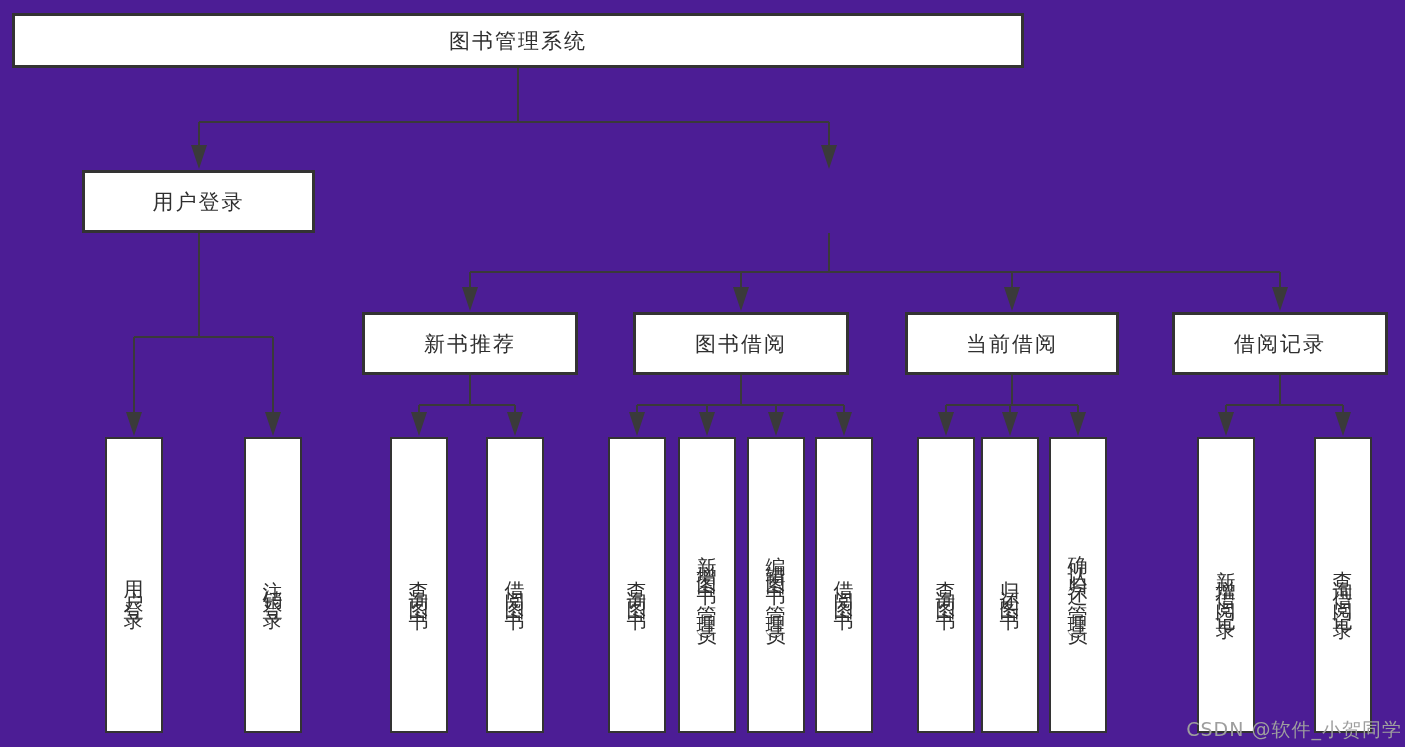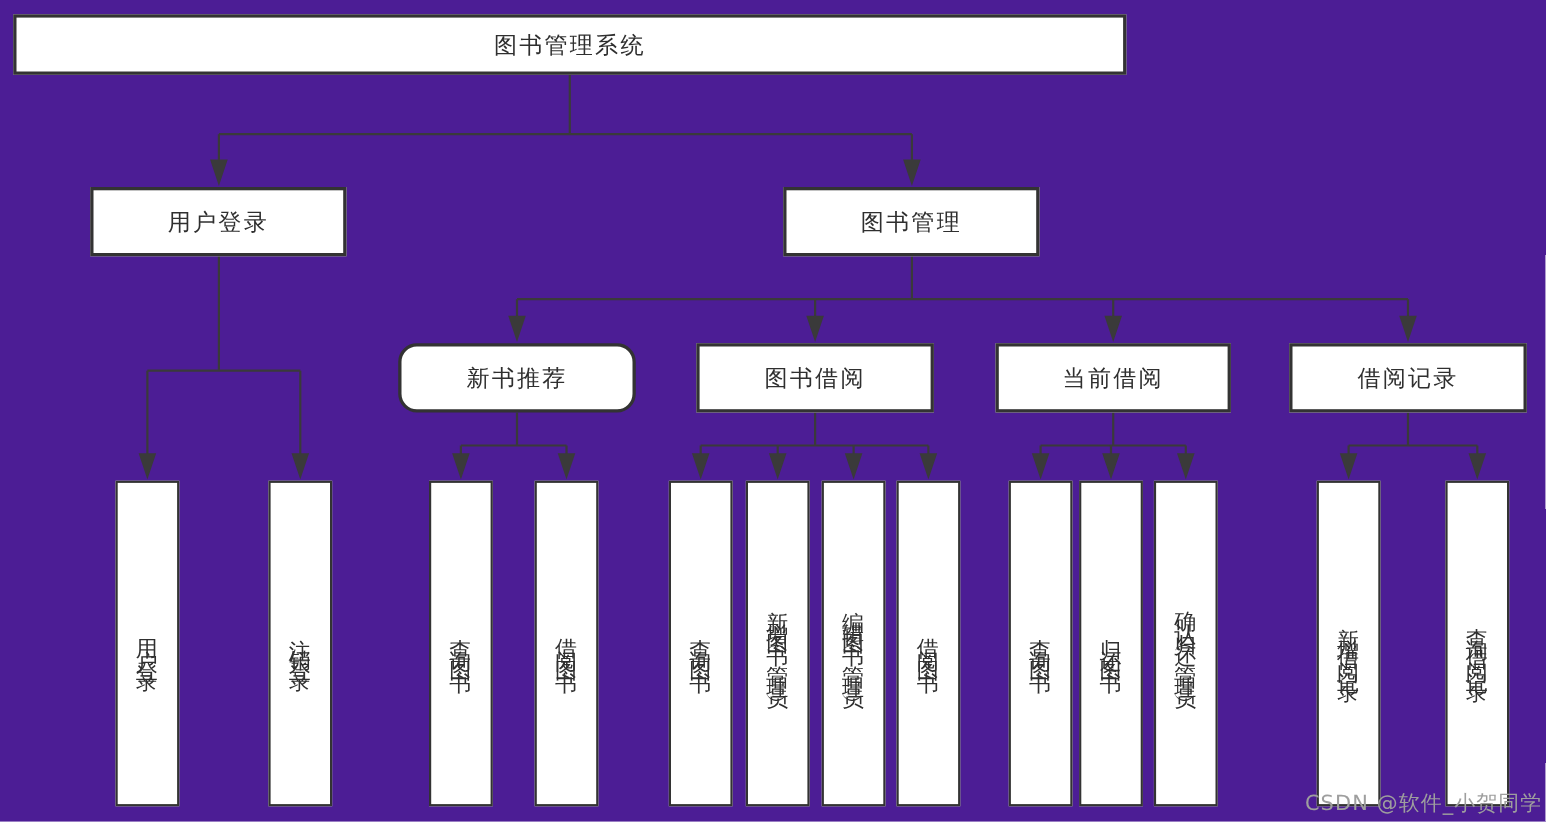--- a/index.html
+++ b/index.html
@@ -131,23 +131,22 @@
       <path d="M1226 405 V414"></path>
       <path d="M1343 405 V414"></path>
       <polygon fill="#3a3a3a" stroke="none" points="1218,412 1234,412 1226,436"></polygon>
       <polygon fill="#3a3a3a" stroke="none" points="1335,412 1351,412 1343,436"></polygon>
     </g>
   </svg>
 
   <div class="node hnode" style="left:12px; top:13px; width:1012px; height:55px;">图书管理系统</div>
 
   <div class="node hnode" style="left:82px; top:170px; width:233px; height:63px;">用户登录</div>
-  <div class="node hnode" style="left:712px; top:170px; width:233px; height:63px;">图书管理</div>
 
-  <div class="node hnode" style="left:362px; top:312px; width:216px; height:63px;border-radius:17px;">新书推荐</div>
+  <div class="node hnode" style="left:362px; top:312px; width:216px; height:63px;">新书推荐</div>
   <div class="node hnode" style="left:905px; top:312px; width:214px; height:63px;">当前借阅</div>
   <div class="node hnode" style="left:633px; top:312px; width:216px; height:63px;">图书借阅</div>
   <div class="node hnode" style="left:1172px; top:312px; width:216px; height:63px;">借阅记录</div>
 
   <div class="node vnode" style="left:105px; top:437px; width:58px; height:296px;">
     <span class="vtext">用户登录</span>
   </div>
   <div class="node vnode" style="left:244px; top:437px; width:58px; height:296px;">
     <span class="vtext">注销登录</span>
   </div>

